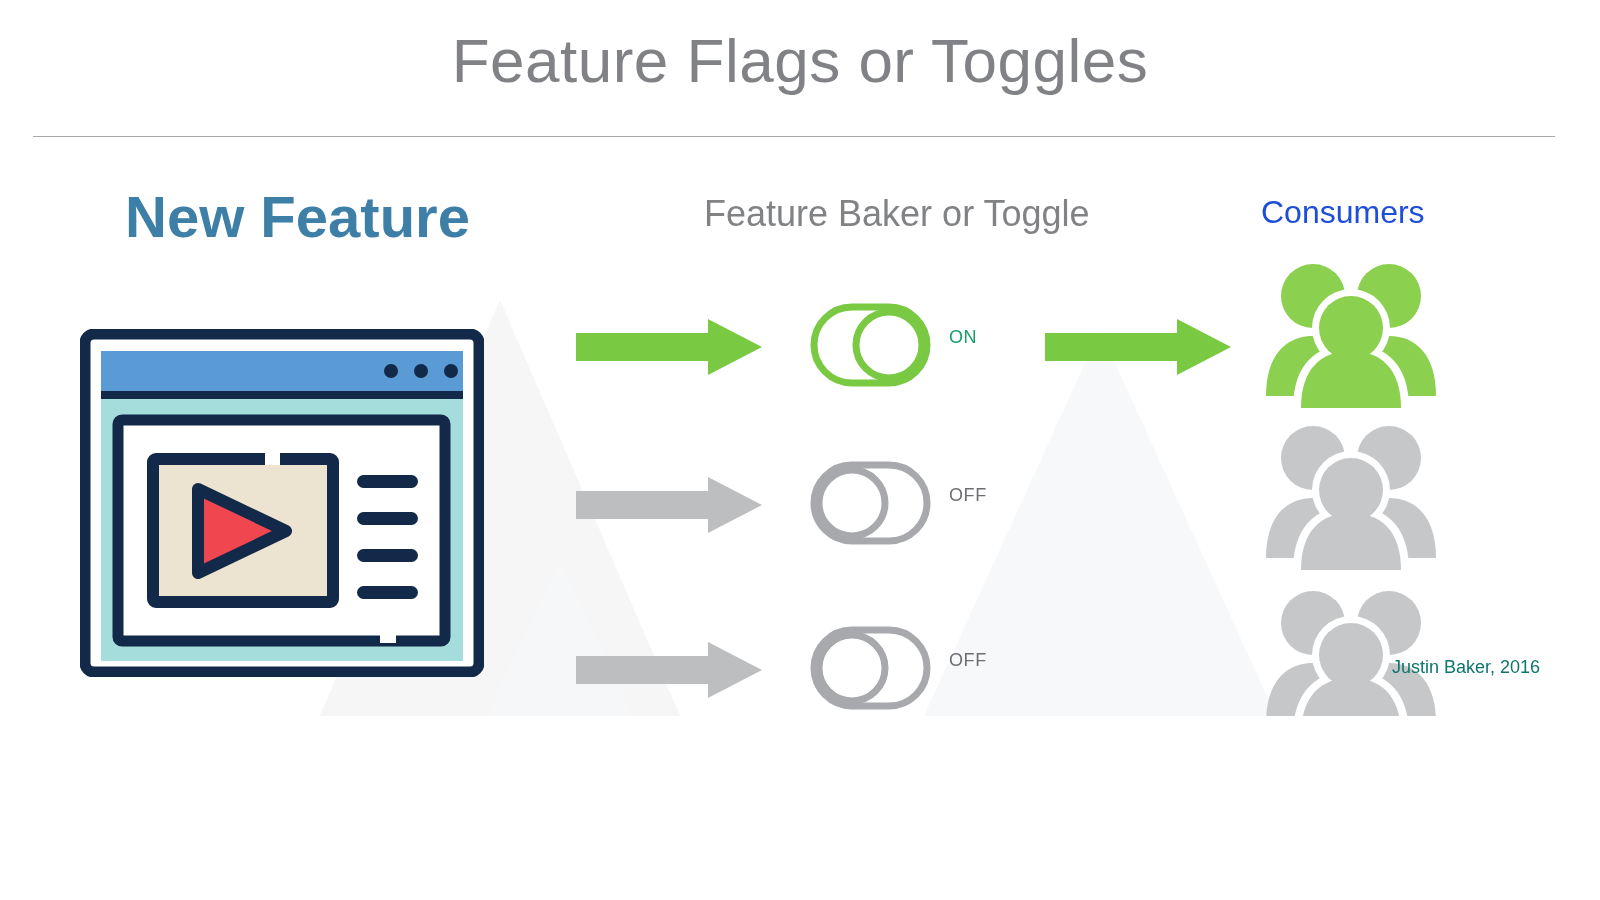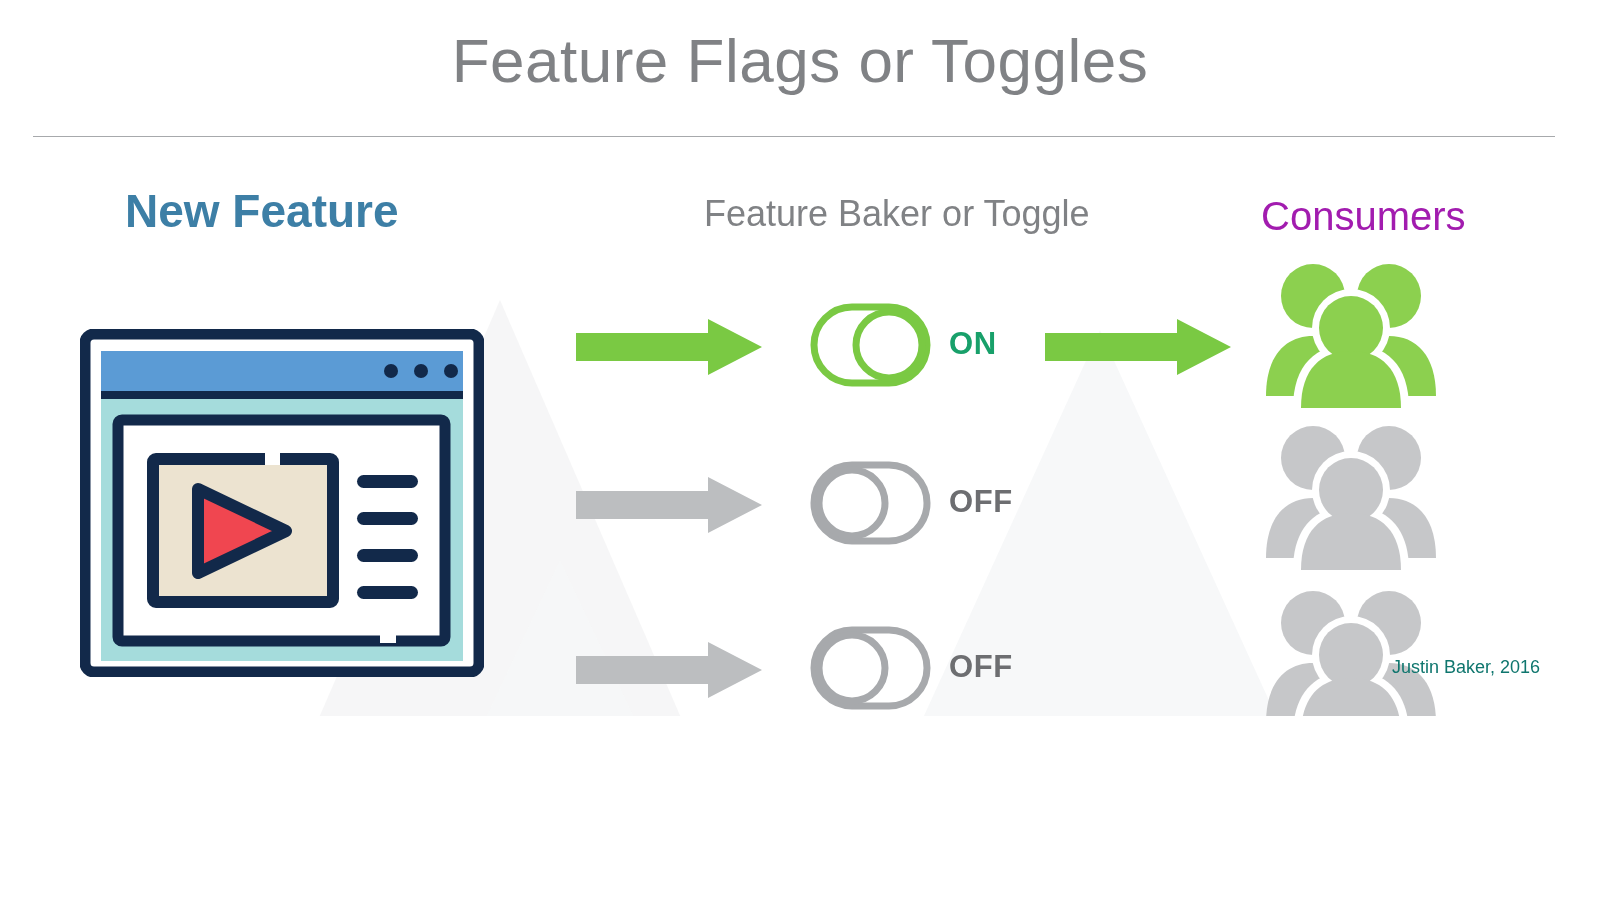--- a/index.html
+++ b/index.html
@@ -53,35 +53,35 @@
   
   .col-head {
     position: absolute;
     font-weight: 400;
     line-height: 1;
     white-space: nowrap;
   }
   .col-head.feature {
     left: 125px;
     top: 188px;
-    font-size: 46px;
+    font-size: 58px;
     color: #3d7fa6;
     font-weight: 700;
   }
   .col-head.flag {
     left: 704px;
     top: 196px;
     font-size: 36px;
     color: #808285;
   }
   .col-head.consumers {
     left: 1261px;
     top: 196px;
-    font-size: 40px;
-    color: #a21caf;
+    font-size: 32px;
+    color: #1d4ed8;
   }
 
   
   .browser-mock {
     position: absolute;
     left: 80px;
     top: 329px;
     width: 404px;
     height: 348px;
   }
@@ -108,22 +108,22 @@
     top: 44px;
   }
   .toggle-slot {
     position: absolute;
     left: 808px;
     top: 18px;
   }
   .label-slot {
     position: absolute;
     top: 53px;
-    font-size: 31px;
-    font-weight: 700;
+    font-size: 18px;
+    font-weight: 400;
     letter-spacing: 0.6px;
     line-height: 1;
   }
   .label-on {
     left: 949px;
     color: #18a06a;
   }
   .label-off {
     left: 949px;
     color: #6d6e71;

